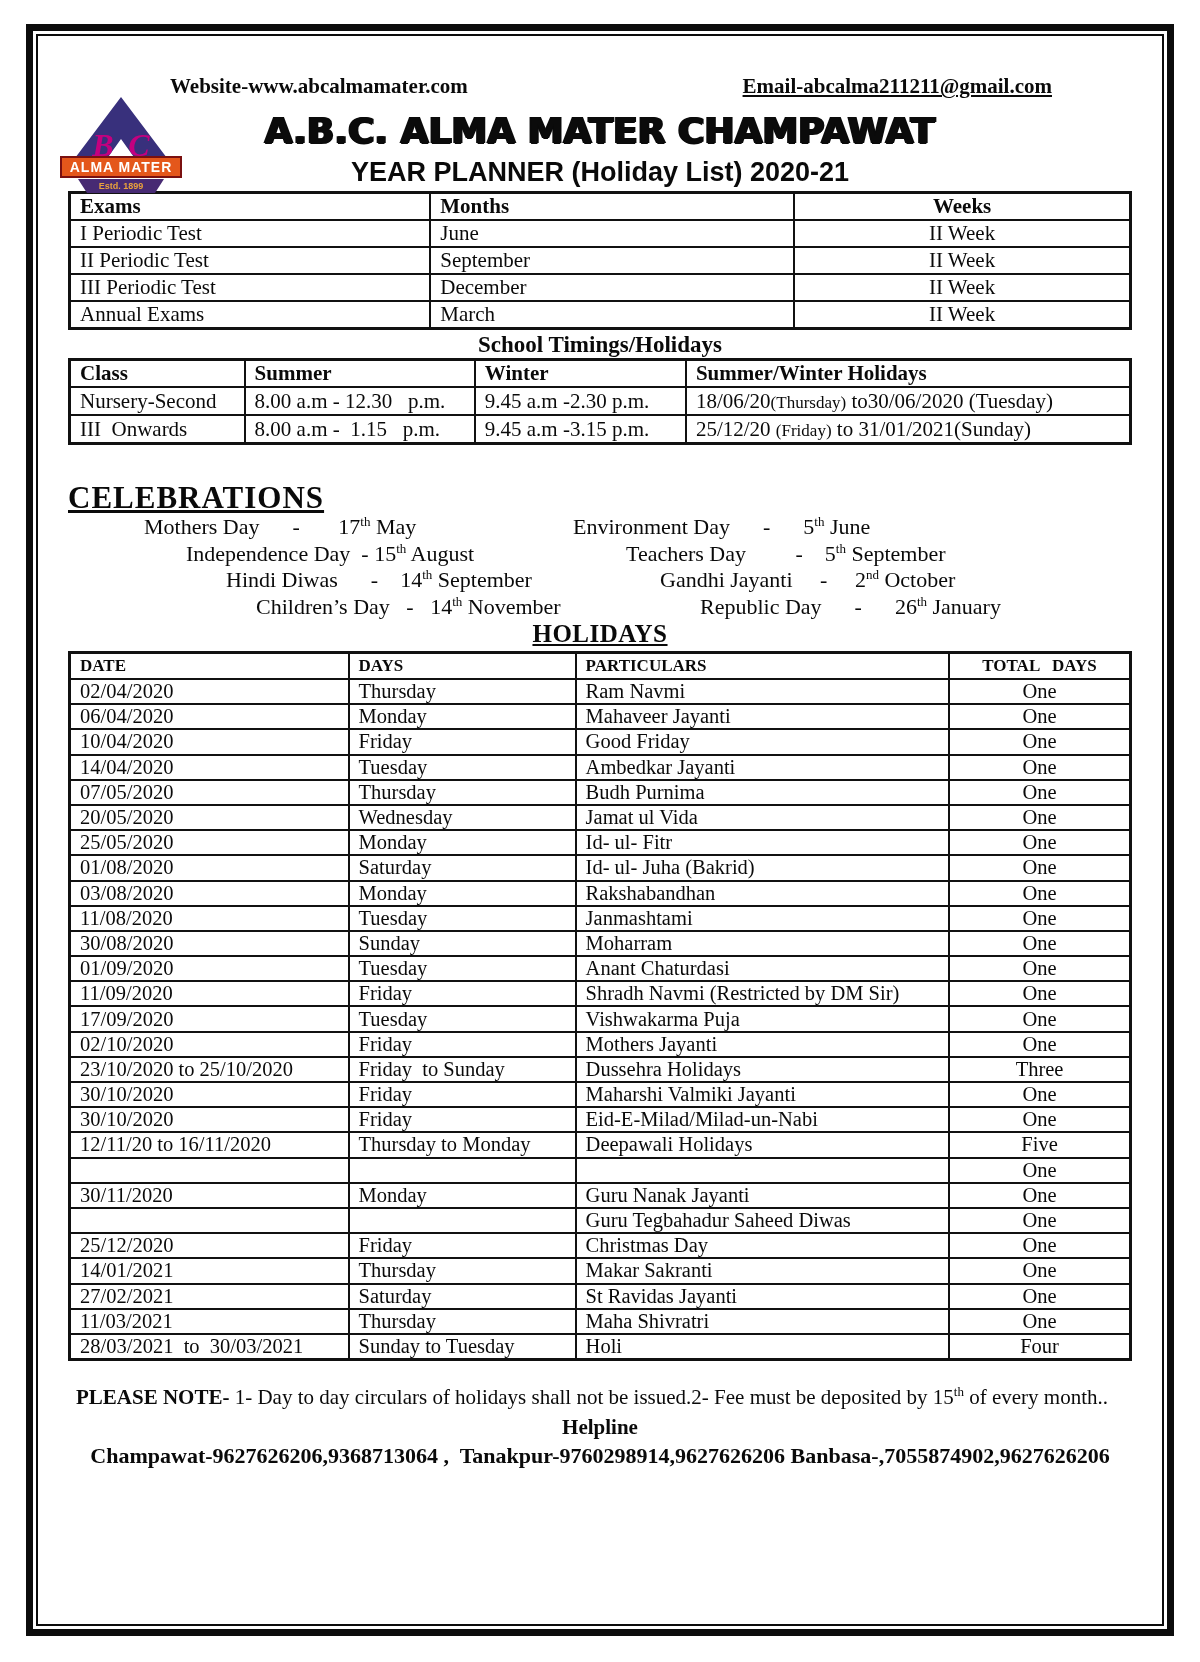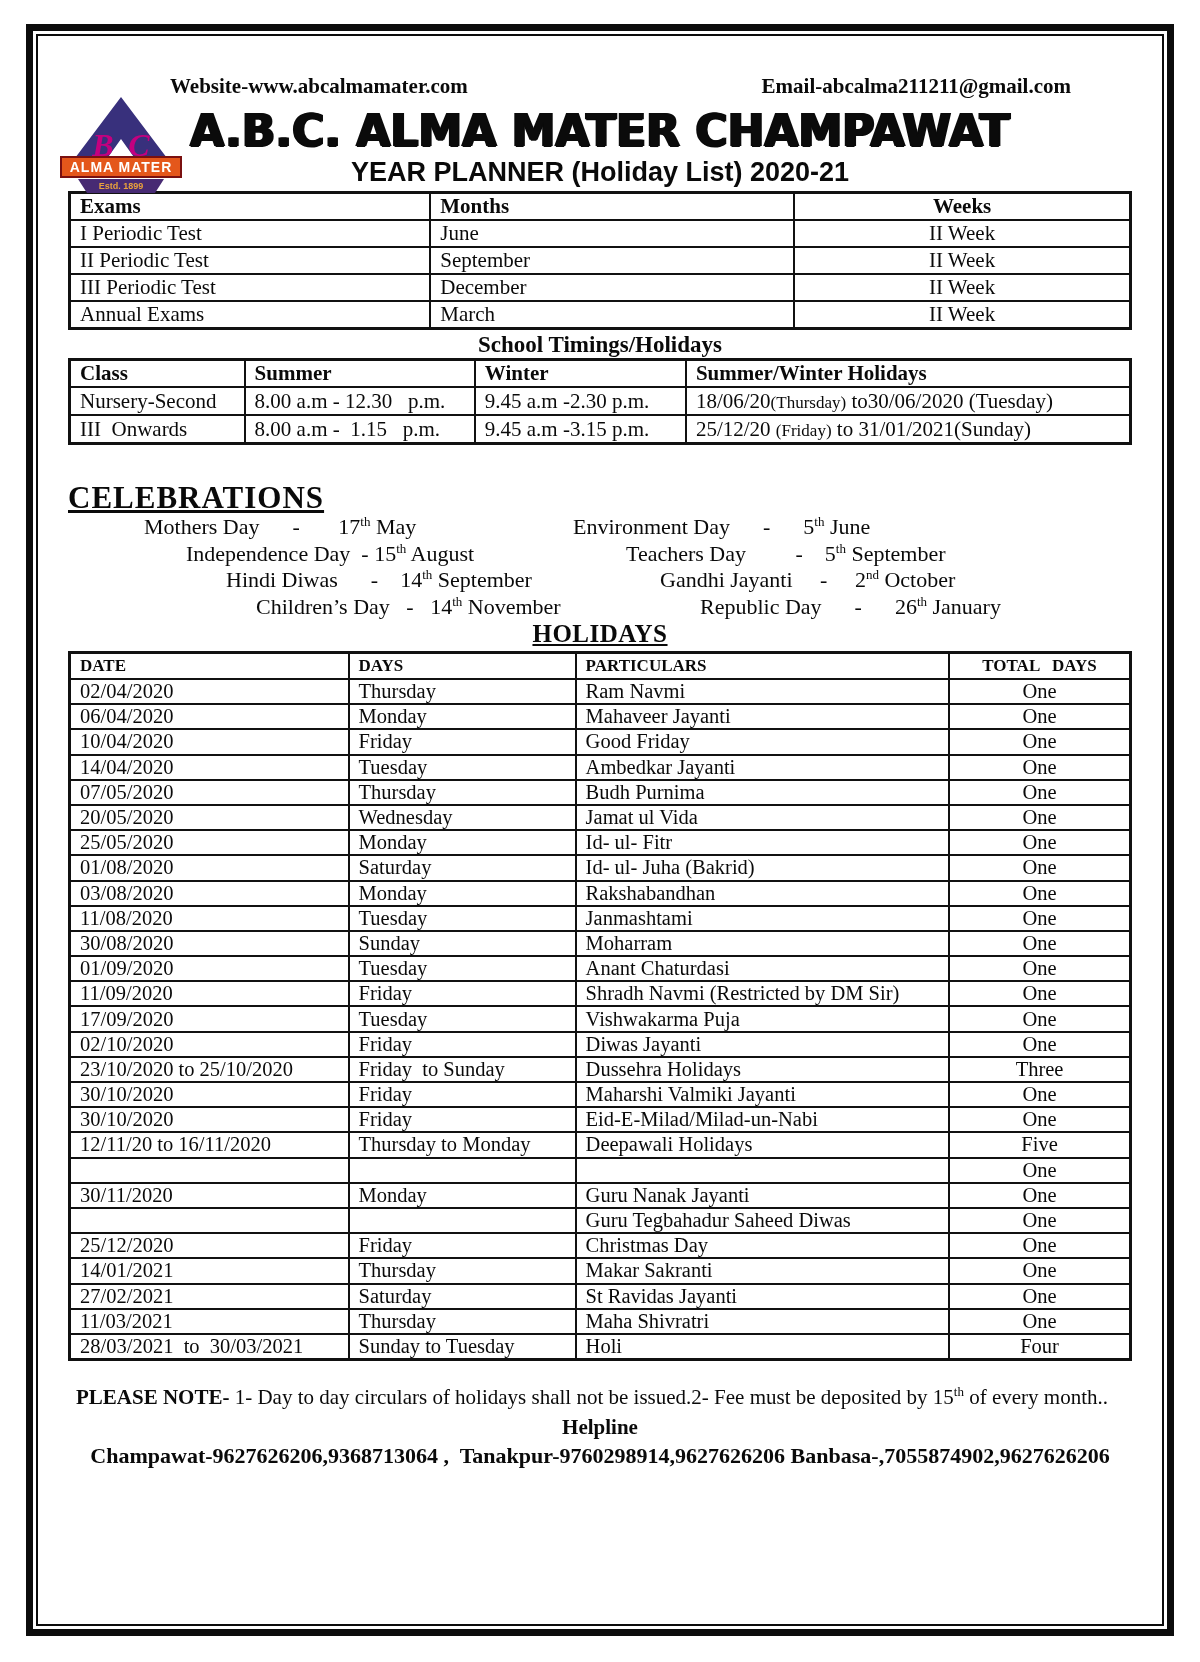--- a/index.html
+++ b/index.html
@@ -13,27 +13,27 @@
   }
   .frame-inner {
     position:absolute; top:3px; left:3px; right:3px; bottom:3px;
     border:2px solid #0c0c0c;
   }
   .content { position:absolute; inset:0; padding:38px 30px 0 30px; }
 
   
   .contact { display:flex; font-weight:bold; font-size:21px; line-height:24px; }
   .website { margin-left:102px; }
-  .email   { margin-left:auto; margin-right:61px; }
+  .email   { margin-left:auto; margin-right:80px;text-decoration:underline; }
 
   .logo { position:absolute; left:22px; top:58px; width:122px; height:102px; }
 
   .school-name {
     text-align:center; font-family:"DejaVu Sans", sans-serif; font-weight:bold;
-    font-size:44px; line-height:50px; margin-top:8px; letter-spacing:0px;
+    font-size:36px; line-height:50px; margin-top:8px; letter-spacing:0px;
     color:#0b0b0b;
     text-shadow:1.4px 0 0 #0b0b0b, -1.4px 0 0 #0b0b0b, 0 0.8px 0 #0b0b0b;
   }
   .planner-title {
     text-align:center; font-family:"Liberation Sans", sans-serif;
     font-weight:bold; font-size:27px; line-height:29px; margin-top:2px;
   }
 
   
   table { width:100%; border-collapse:collapse; table-layout:fixed; }
@@ -306,21 +306,21 @@
             </tr>
             <tr>
               <td>17/09/2020</td>
               <td>Tuesday</td>
               <td>Vishwakarma Puja</td>
               <td class="center">One</td>
             </tr>
             <tr>
               <td>02/10/2020</td>
               <td>Friday</td>
-              <td>Diwas Jayanti</td>
+              <td>Mothers Jayanti</td>
               <td class="center">One</td>
             </tr>
             <tr>
               <td>23/10/2020 to 25/10/2020</td>
               <td>Friday  to Sunday</td>
               <td>Dussehra Holidays</td>
               <td class="center">Three</td>
             </tr>
             <tr>
               <td>30/10/2020</td>

